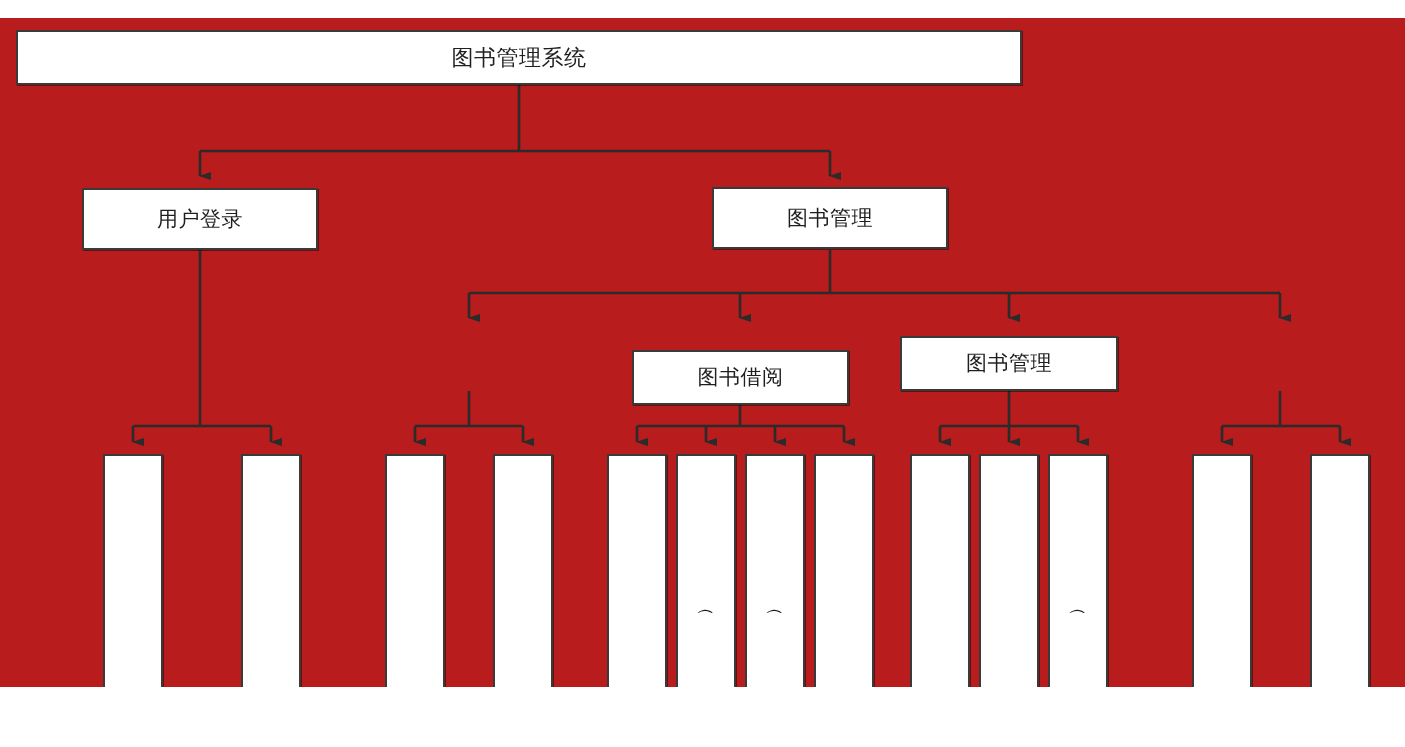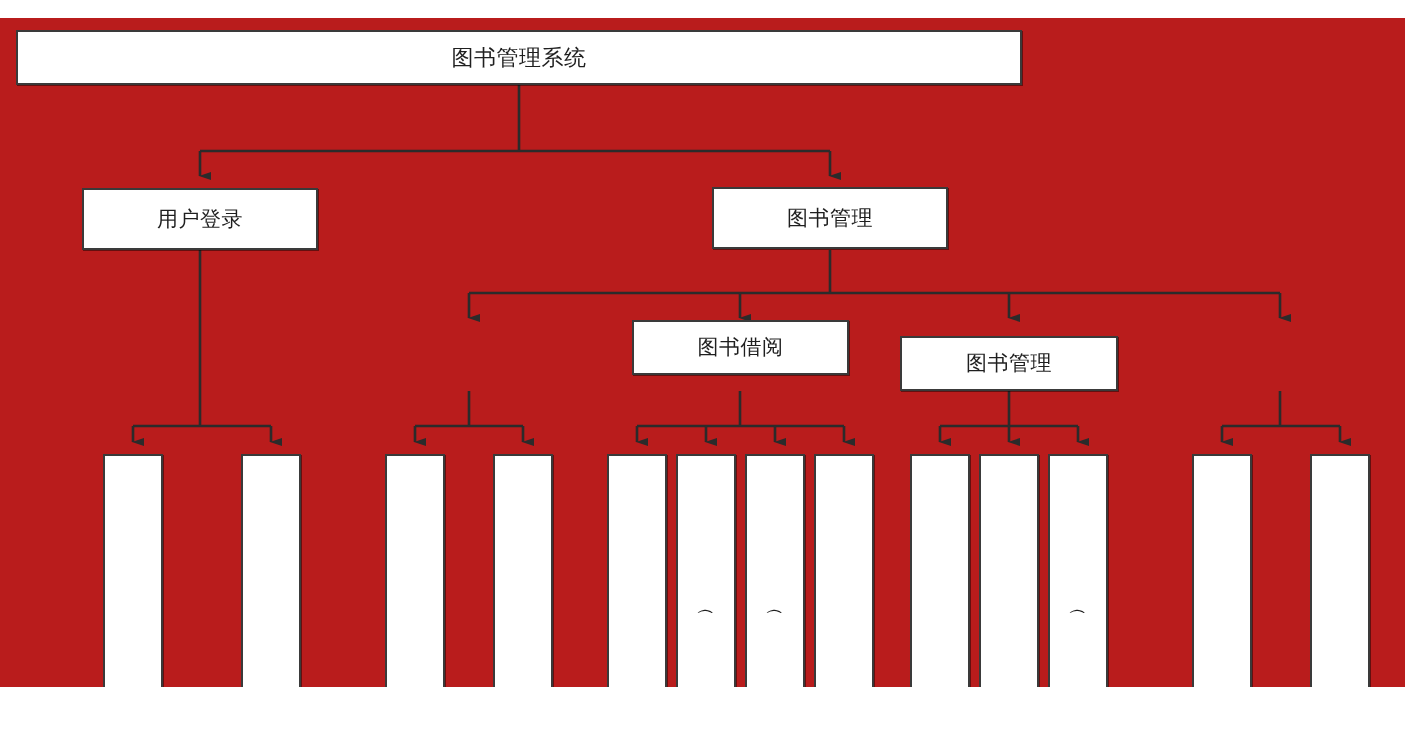--- a/index.html
+++ b/index.html
@@ -140,21 +140,21 @@
     <span class="node-label">图书管理系统</span>
   </div>
 
   <div class="node h-node" style="left:82px; top:170px; width:236px; height:62px;">
     <span class="node-label">用户登录</span>
   </div>
   <div class="node h-node" style="left:712px; top:169px; width:236px; height:62px;">
     <span class="node-label">图书管理</span>
   </div>
 
-  <div class="node h-node" style="left:632px; top:302px; width:217px; height:55px;">
+  <div class="node h-node" style="left:632px; top:332px; width:217px; height:55px;">
     <span class="node-label">图书借阅</span>
   </div>
   <div class="node h-node" style="left:900px; top:318px; width:218px; height:55px;">
     <span class="node-label">图书管理</span>
   </div>
 
   <div class="node v-node" style="left:103px; top:436px; width:60px; height:299px;">
     <span class="node-label">用户登录</span>
   </div>
   <div class="node v-node" style="left:241px; top:436px; width:60px; height:299px;">

